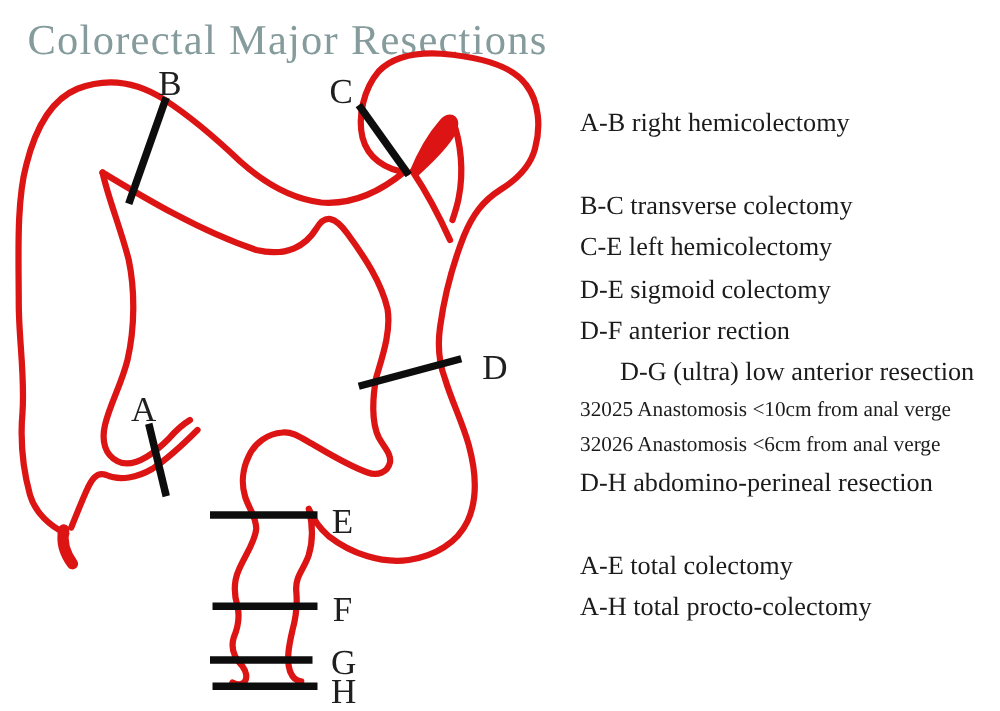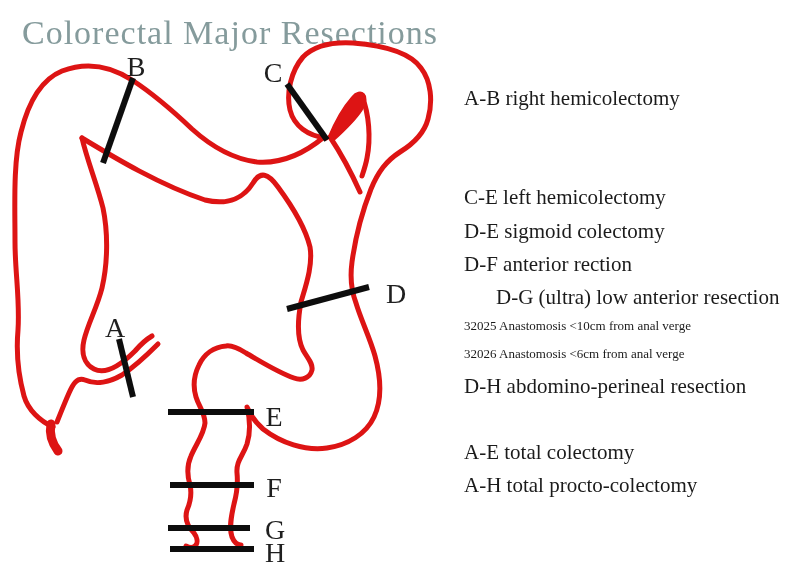--- a/index.html
+++ b/index.html
@@ -16,21 +16,21 @@
     white-space:nowrap;
     margin-top:12px;
   }
   .legend{position:absolute;left:0;top:0;width:800px;height:569px;pointer-events:none;}
   .legend-item{
     position:absolute;left:464px;
     color:var(--ink,#1b1b1b);
     white-space:nowrap;line-height:1;
   }
   .legend-item.main{font-size:21px;}
-  .legend-item.small{font-size:13px;}
+  .legend-item.small{font-size:17px;}
   svg.diagram{position:absolute;left:0;top:0;}
   path.colon{fill:none;stroke:var(--red,#dd1414);stroke-width:5;stroke-linecap:round;stroke-linejoin:round;}
   path.colon.thick{stroke-width:9;}
   path.spike{fill:var(--red,#dd1414);stroke:var(--red,#dd1414);stroke-width:1.5;}
   line.marker{stroke:var(--mk,#0d0d0d);stroke-width:6;stroke-linecap:butt;}
   text.marker-label{
     fill:#1f1f1f;font-size:28px;
     font-family:"Liberation Serif","DejaVu Serif",serif;
     text-anchor:middle;
   }
@@ -97,20 +97,21 @@
         <text class="marker-label" x="274" y="497">F</text>
         <line class="marker" x1="168" y1="528" x2="250" y2="528"></line>
         <text class="marker-label" x="275" y="539">G</text>
         <line class="marker" x1="170" y1="549" x2="254" y2="549"></line>
         <text class="marker-label" x="275" y="562">H</text>
       </g>
   </svg>
 
   <div class="legend" id="legend">
       <div class="legend-item main" style="top: 88px;">A-B right hemicolectomy</div>
+      <div class="legend-item main" style="top: 154px;">B-C transverse colectomy</div>
       <div class="legend-item main" style="top: 187px;">C-E left hemicolectomy</div>
       <div class="legend-item main" style="top: 221px;">D-E sigmoid colectomy</div>
       <div class="legend-item main" style="top: 254px;">D-F anterior rection</div>
       <div class="legend-item main" style="top: 287px; margin-left: 32px;">D-G (ultra) low anterior resection</div>
       <div class="legend-item small" style="top: 319px;">32025 Anastomosis &lt;10cm from anal verge</div>
       <div class="legend-item small" style="top: 347px;">32026 Anastomosis &lt;6cm from anal verge</div>
       <div class="legend-item main" style="top: 376px;">D-H abdomino-perineal resection</div>
       <div class="legend-item main" style="top: 442px;">A-E total colectomy</div>
       <div class="legend-item main" style="top: 475px;">A-H total procto-colectomy</div>
     </div>

